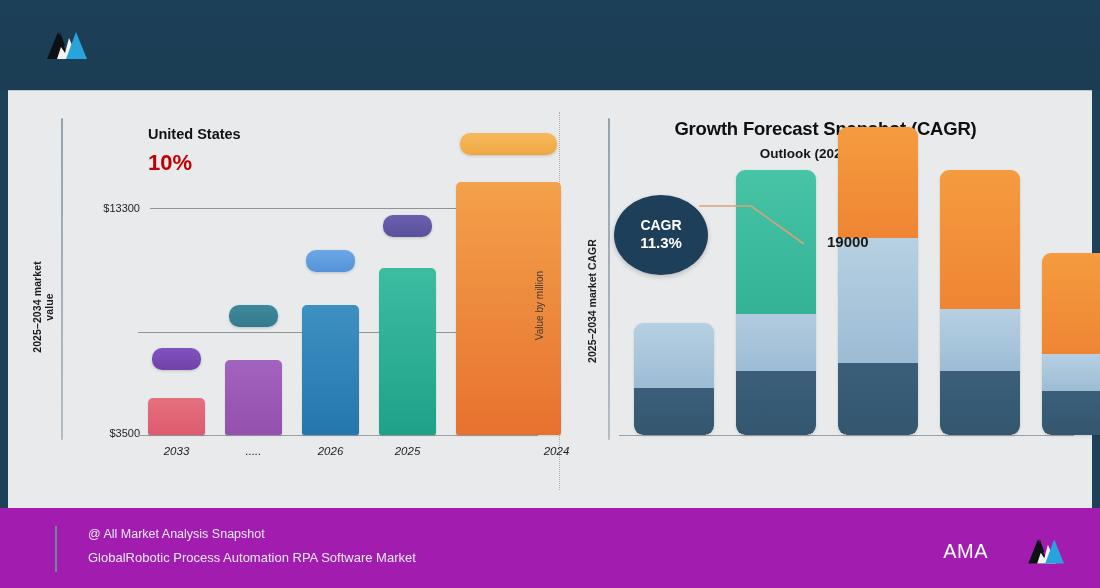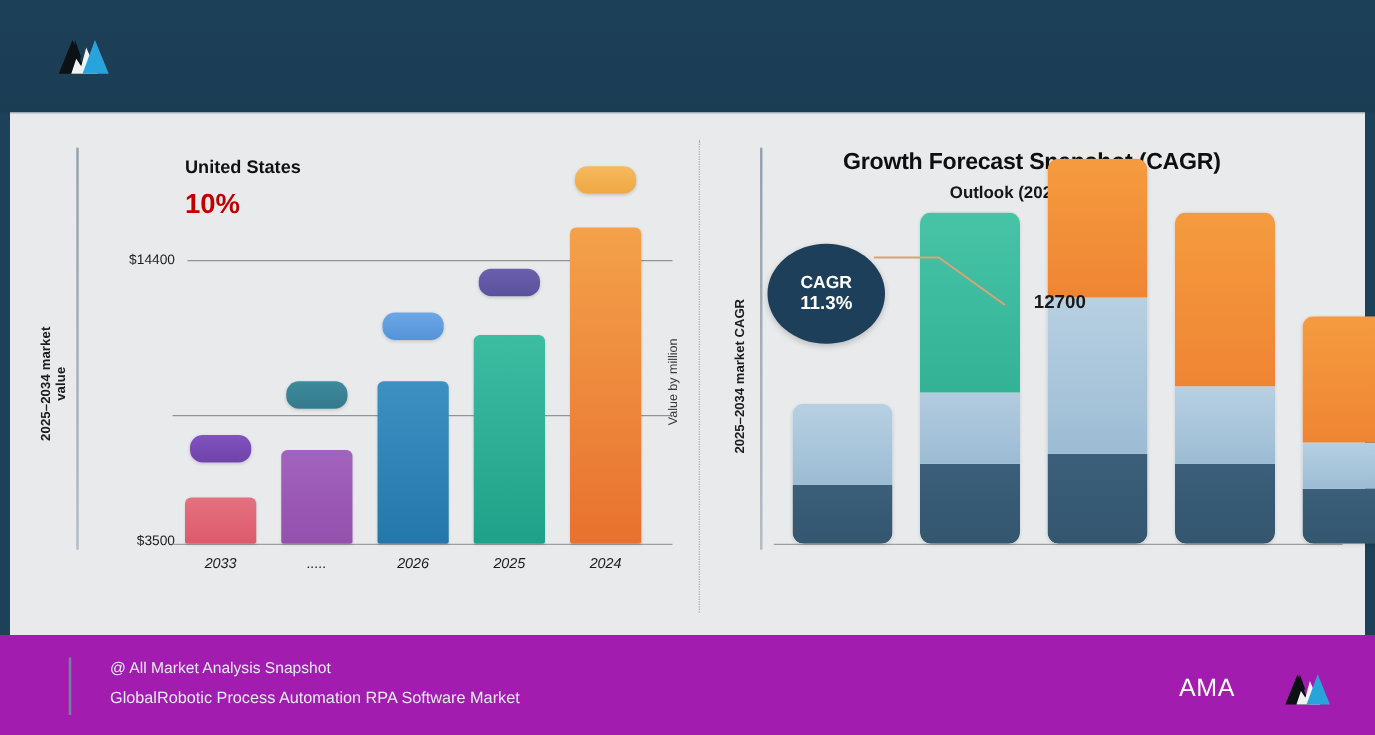--- a/index.html
+++ b/index.html
@@ -107,21 +107,21 @@
   <div class="divider"></div>
 
   <div class="lchart">
     <div class="l-axis"></div>
     <div class="l-ylabel">2025–2034 market value</div>
     <div class="l-title">United States</div>
     <div class="l-pct">10%</div>
 
     <div class="grid-line" style="left:142px;top:118px;width:388px;"></div>
     <div class="grid-line" style="left:130px;top:242px;width:400px;"></div>
-    <div class="grid-lab" style="left:62px;top:112px;">$14400</div>
+    <div class="grid-lab" style="left:62px;top:112px;">$13300</div>
     <div class="grid-lab" style="left:62px;top:337px;">$3500</div>
 
     <div class="l-baseline"></div>
 
     <div class="l-plot">
 
       <div class="bar-slot" style="left:10px;width:57px;height:320px;">
         <div class="bar" style="height:37px;background:linear-gradient(180deg,#e4717f,#dd5a6c);"></div>
         <div class="cap" style="bottom:65px;background:linear-gradient(180deg,#8152c0,#6f43a8);"></div>
         <div class="xlab">2033</div>
@@ -138,21 +138,21 @@
         <div class="cap" style="bottom:163px;background:linear-gradient(180deg,#6ba7e6,#5593d8);"></div>
         <div class="xlab">2026</div>
       </div>
 
       <div class="bar-slot" style="left:241px;width:57px;height:320px;">
         <div class="bar" style="height:167px;background:linear-gradient(180deg,#3cbda2,#1fa189);"></div>
         <div class="cap" style="bottom:198px;background:linear-gradient(180deg,#6a60ae,#5a519c);"></div>
         <div class="xlab">2025</div>
       </div>
 
-      <div class="bar-slot" style="left:318px;width:57px;height:320px;">
+      <div class="bar-slot" style="left:318px;width:57px;height:320px;padding-left:48px;">
         <div class="bar" style="height:253px;background:linear-gradient(180deg,#f3a14a,#e8712f);"></div>
         <div class="cap" style="bottom:280px;background:linear-gradient(180deg,#f6b95e,#efa743);"></div>
         <div class="xlab">2024</div>
       </div>
 
     </div>
   </div>
 
   <div class="mid-ylabel">Value by million</div>
 
@@ -163,21 +163,21 @@
     <div class="r-sub">Outlook (2025–2034)</div>
     <div class="r-baseline"></div>
 
     <div class="cagr-bubble">
       <span class="c1">CAGR</span>
       <span class="c2">11.3%</span>
     </div>
     <svg class="connector" width="160" height="60" viewBox="0 0 160 60">
       <polyline points="0,6 52,6 105,44" fill="none" stroke="#d9a377" stroke-width="1.6"></polyline>
     </svg>
-    <div class="valtag">12700</div>
+    <div class="valtag">19000</div>
 
     <div class="r-plot">
 
       <div class="sbar" style="left:0px;width:80px;height:112px;">
         <div class="seg seg-base" style="bottom:0;height:47px;background:linear-gradient(180deg,#3b5f7a,#34566f);border-radius:0 0 9px 9px;"></div>
         <div class="seg" style="bottom:47px;height:65px;background:linear-gradient(180deg,#b7d0e2,#9cbcd4);"></div>
 
       </div>
 
       <div class="sbar" style="left:102px;width:80px;height:265px;">

